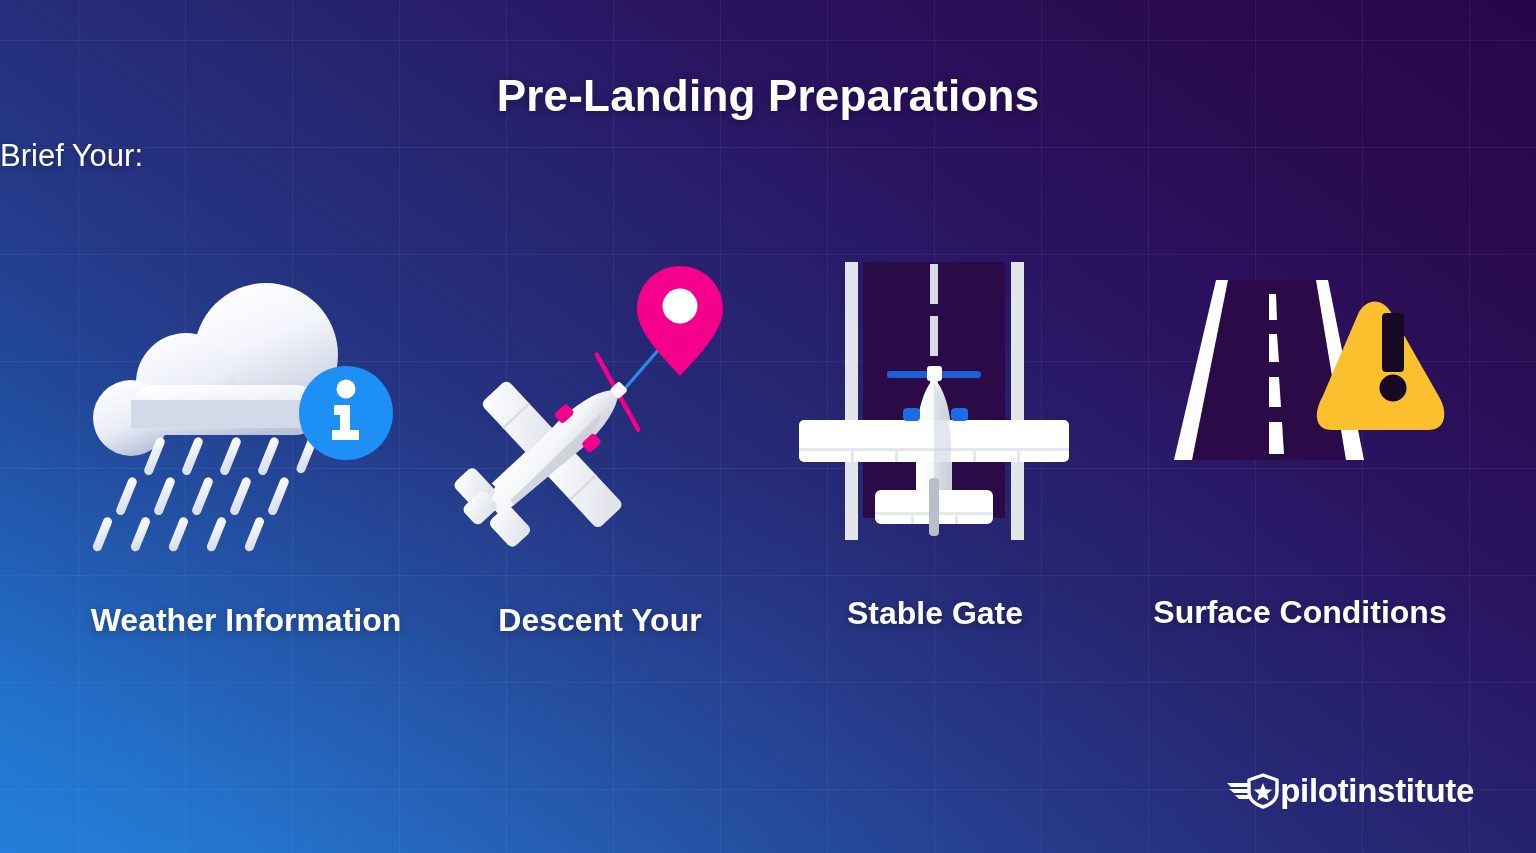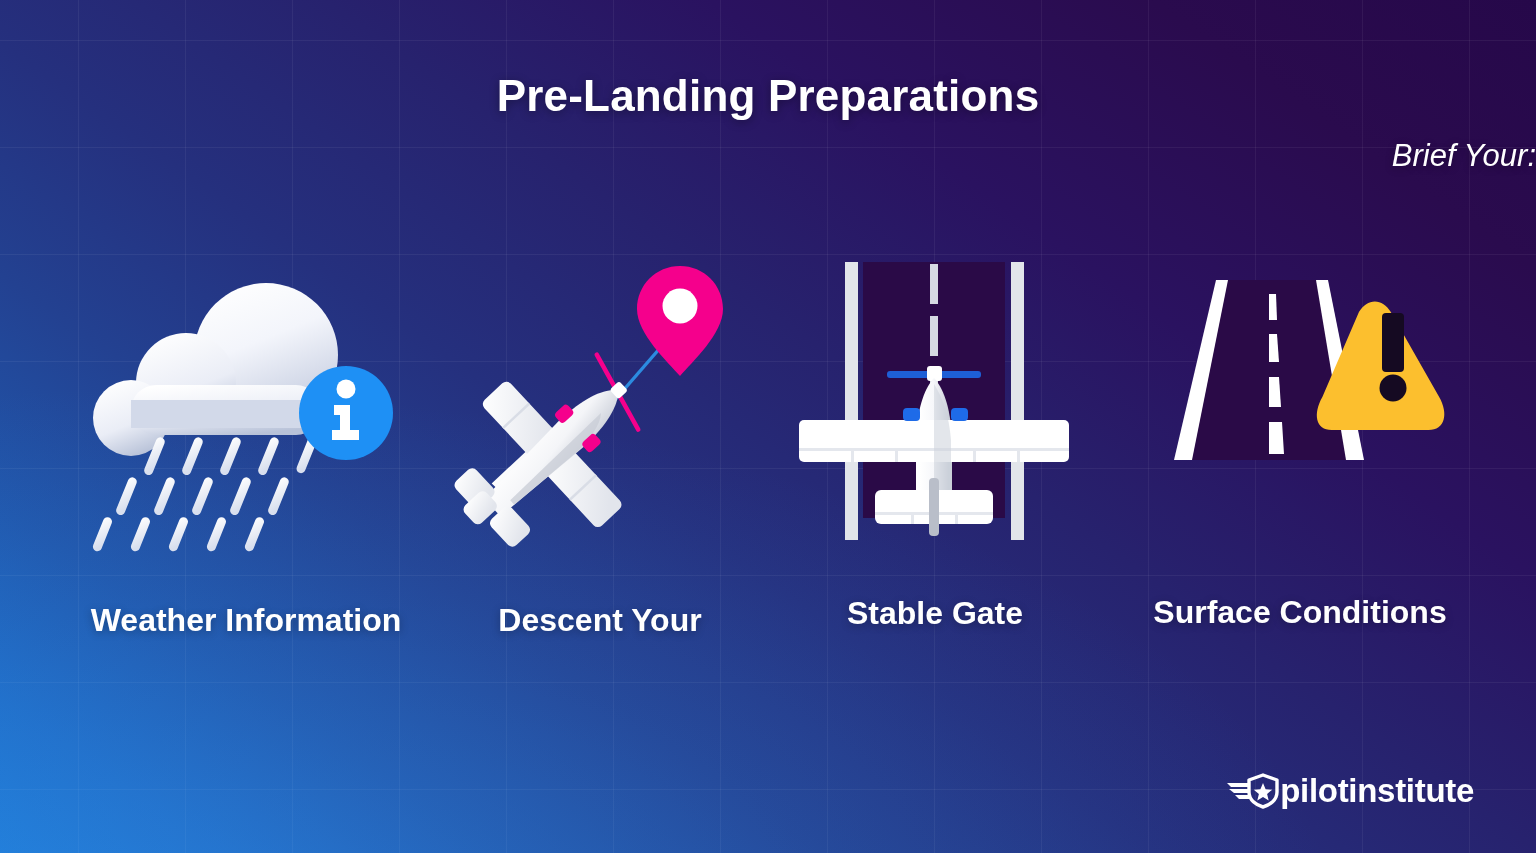--- a/index.html
+++ b/index.html
@@ -57,25 +57,24 @@
     font-size: 44px;
     font-weight: bold;
     letter-spacing: 0.2px;
     text-shadow: 0 2px 10px rgba(0,0,0,0.35);
   }
   #subtitle {
     position: absolute;
     top: 138px;
     left: 0;
     width: 100%;
-    text-align: right;
+    text-align: left;
     font-size: 31px;
     font-weight: normal;
     text-shadow: 0 2px 8px rgba(0,0,0,0.30);
-    font-style: italic;
   }
 
   
   .item {
     position: absolute;
     top: 250px;
     width: 340px;
     height: 420px;
   }
   .icon-box {

